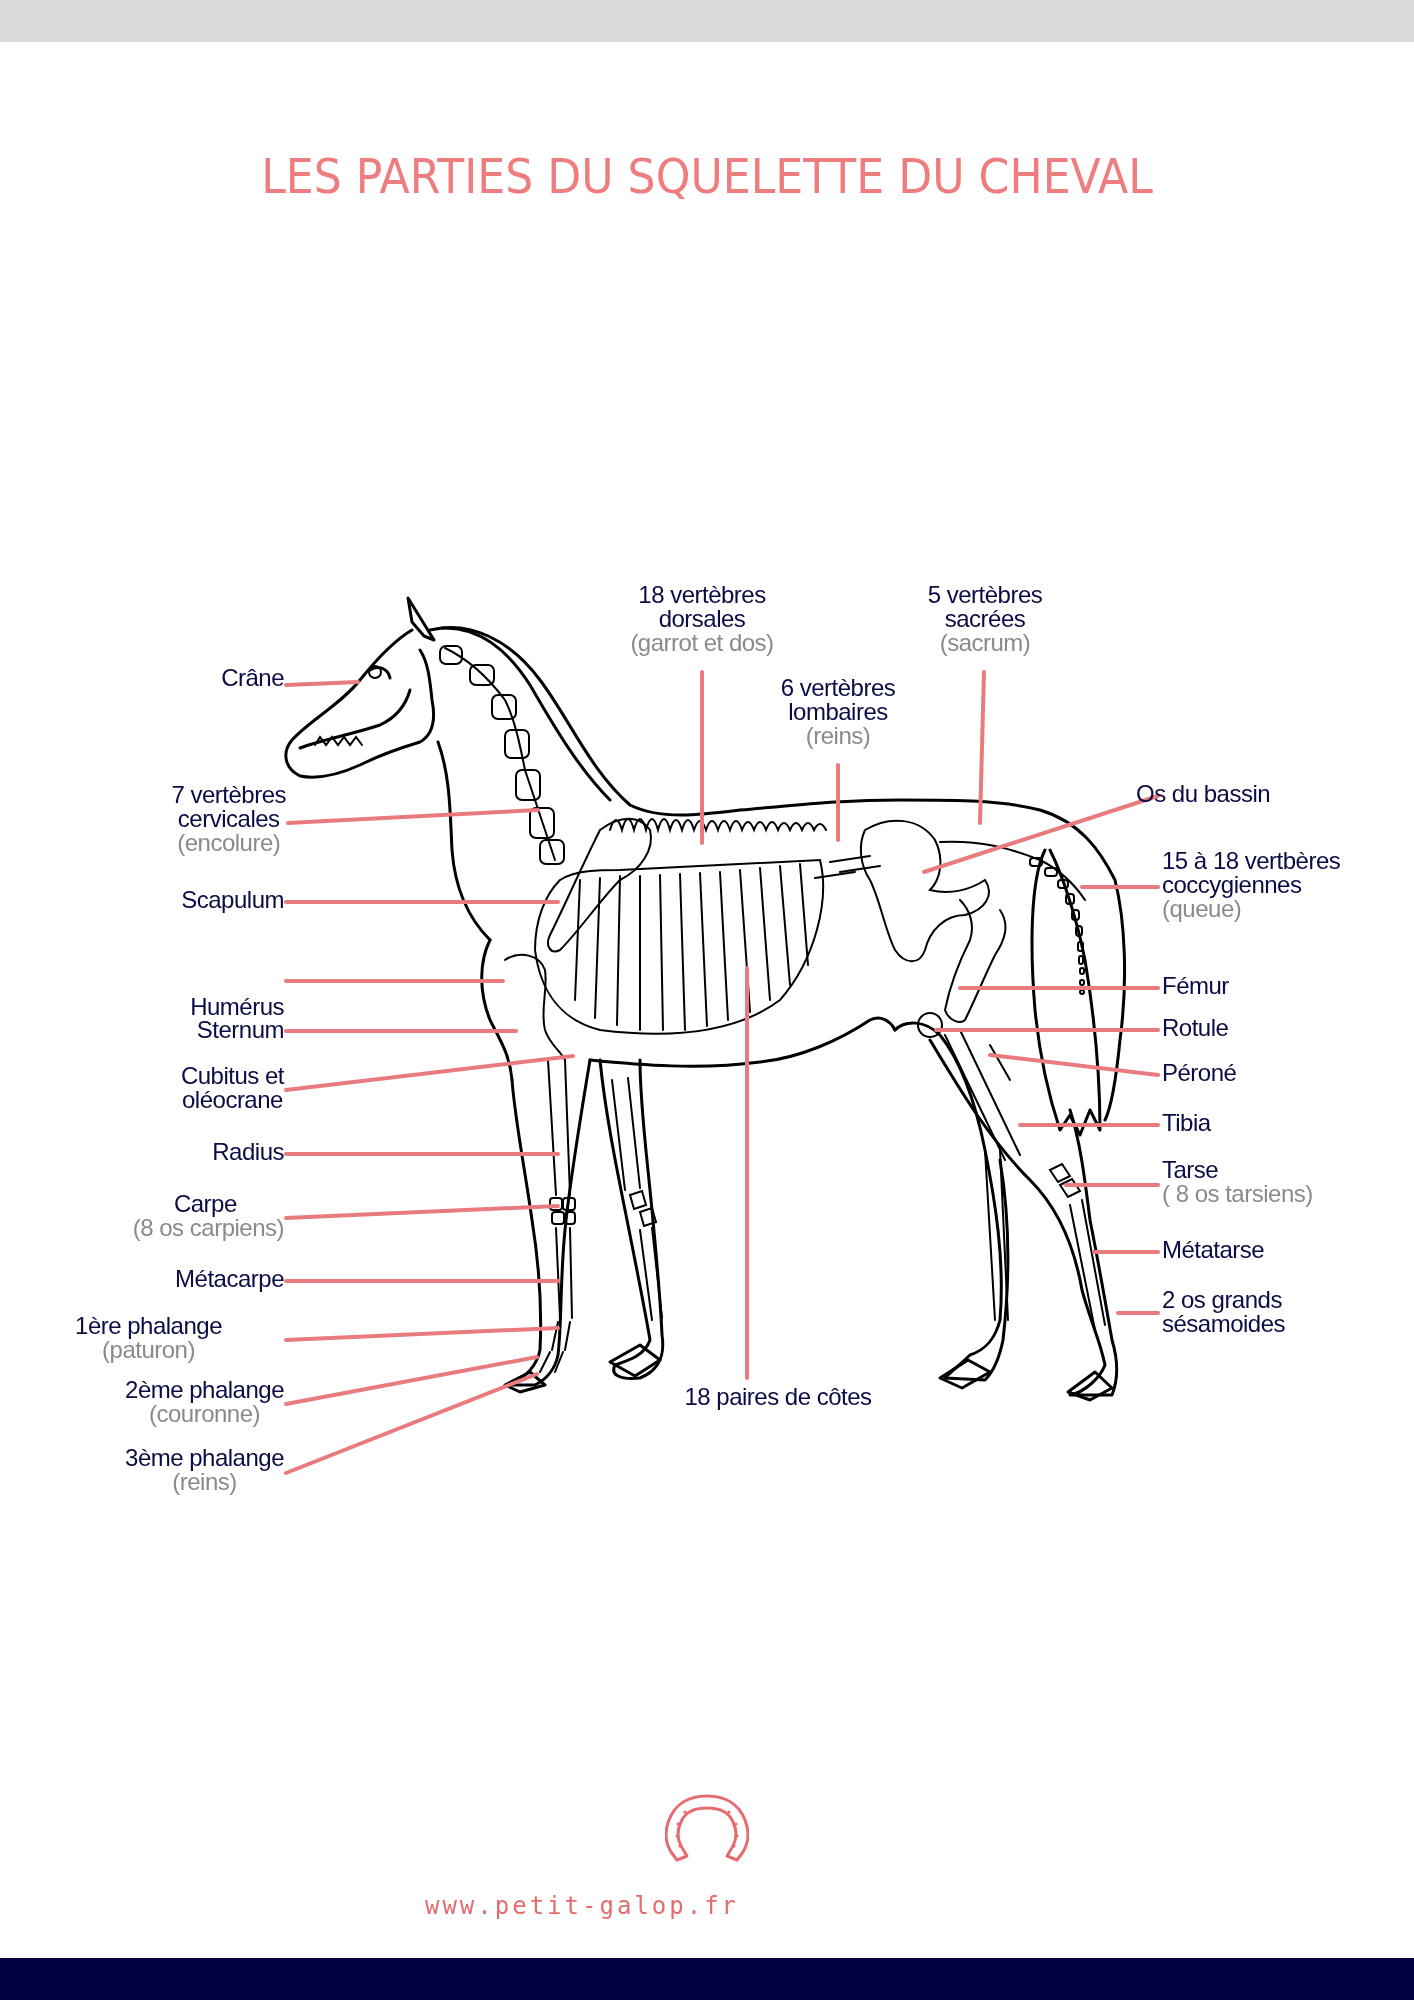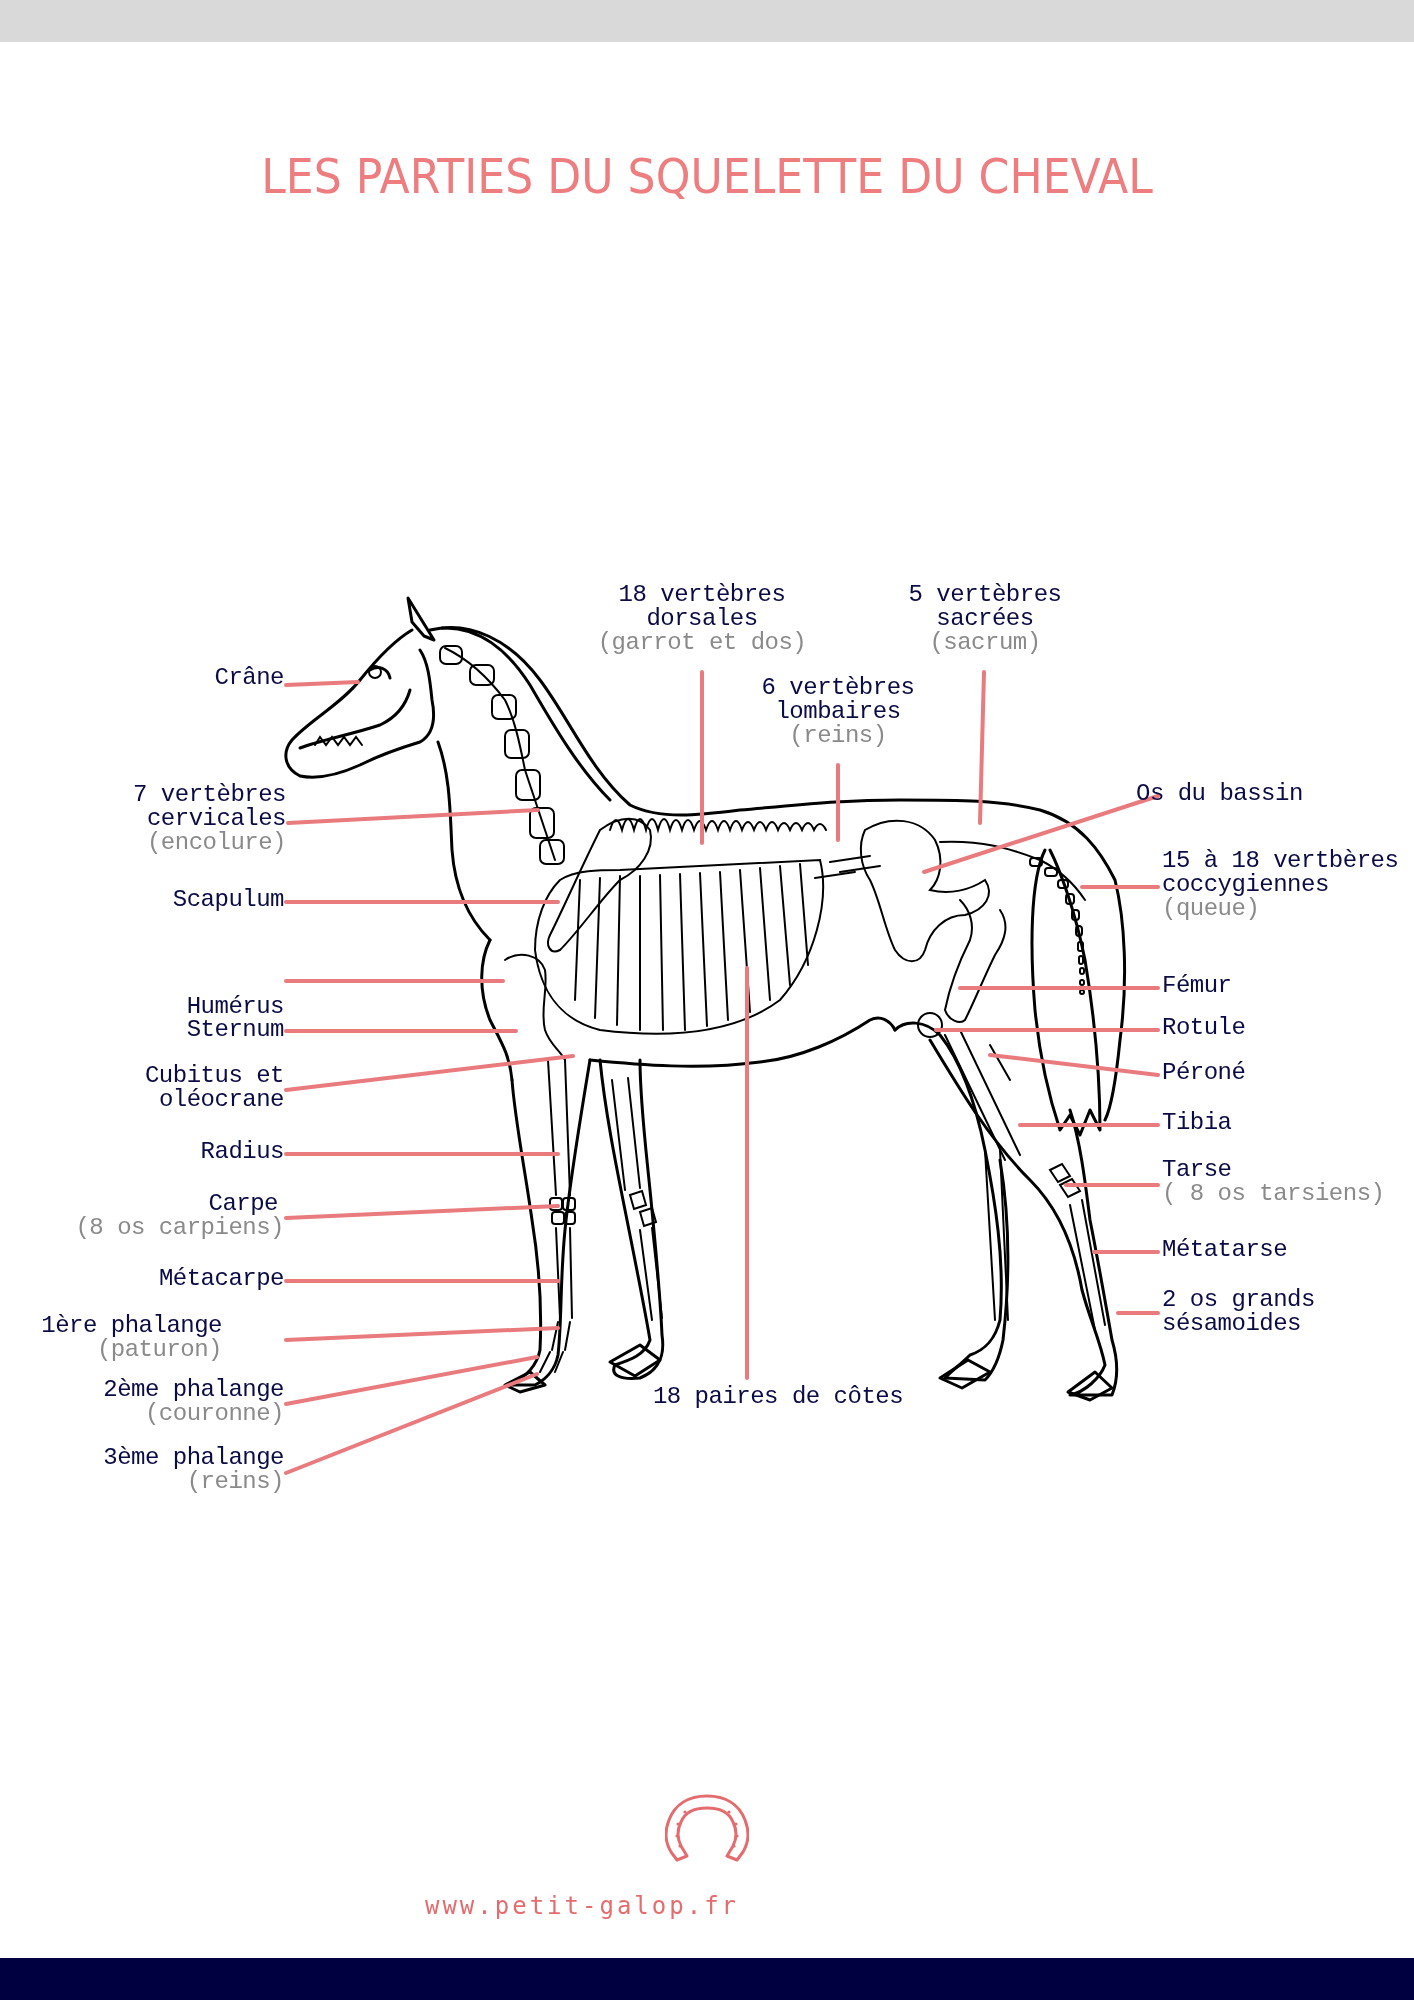--- a/index.html
+++ b/index.html
@@ -10,27 +10,27 @@
   }
   .top-bar { position: absolute; left: 0; top: 0; width: 1414px; height: 42px; background: #d9d9d9; }
   .bottom-bar { position: absolute; left: 0; top: 1958px; width: 1414px; height: 42px; background: #000040; }
   .title {
     position: absolute; left: 0; top: 148px; width: 1414px; text-align: center;
     font-family: "DejaVu Sans", sans-serif; font-size: 48px; font-weight: normal;
     letter-spacing: 0px; color: #ee7d80; transform: scaleX(0.92);
   }
   svg.diagram { position: absolute; left: 0; top: 0; }
   .label {
-    position: absolute; font-family: Liberation Mono, monospace;
+    position: absolute; font-family: Liberation Sans, sans-serif;
     font-size: 24px; line-height: 24px; color: #0b0b45; white-space: nowrap;
     letter-spacing: -0.5px;
   }
   .label .sub { display: block; color: #8a8a8a; }
   .label .main { display: block; }
-  .right-al { text-align: right; }
+  .right-al { text-align: center; }
   .center-al { text-align: center; }
   .left-al { text-align: left; }
   .footer-logo { position: absolute; left: 665px; top: 1790px; }
   .footer-url {
     position: absolute; left: 0; top: 1892px; width: 1164px; text-align: center;
     font-family: "DejaVu Sans Mono", monospace; font-size: 24px; color: #e46c6e; letter-spacing: 3px;
   }
 </style>
 </head>
 <body>

